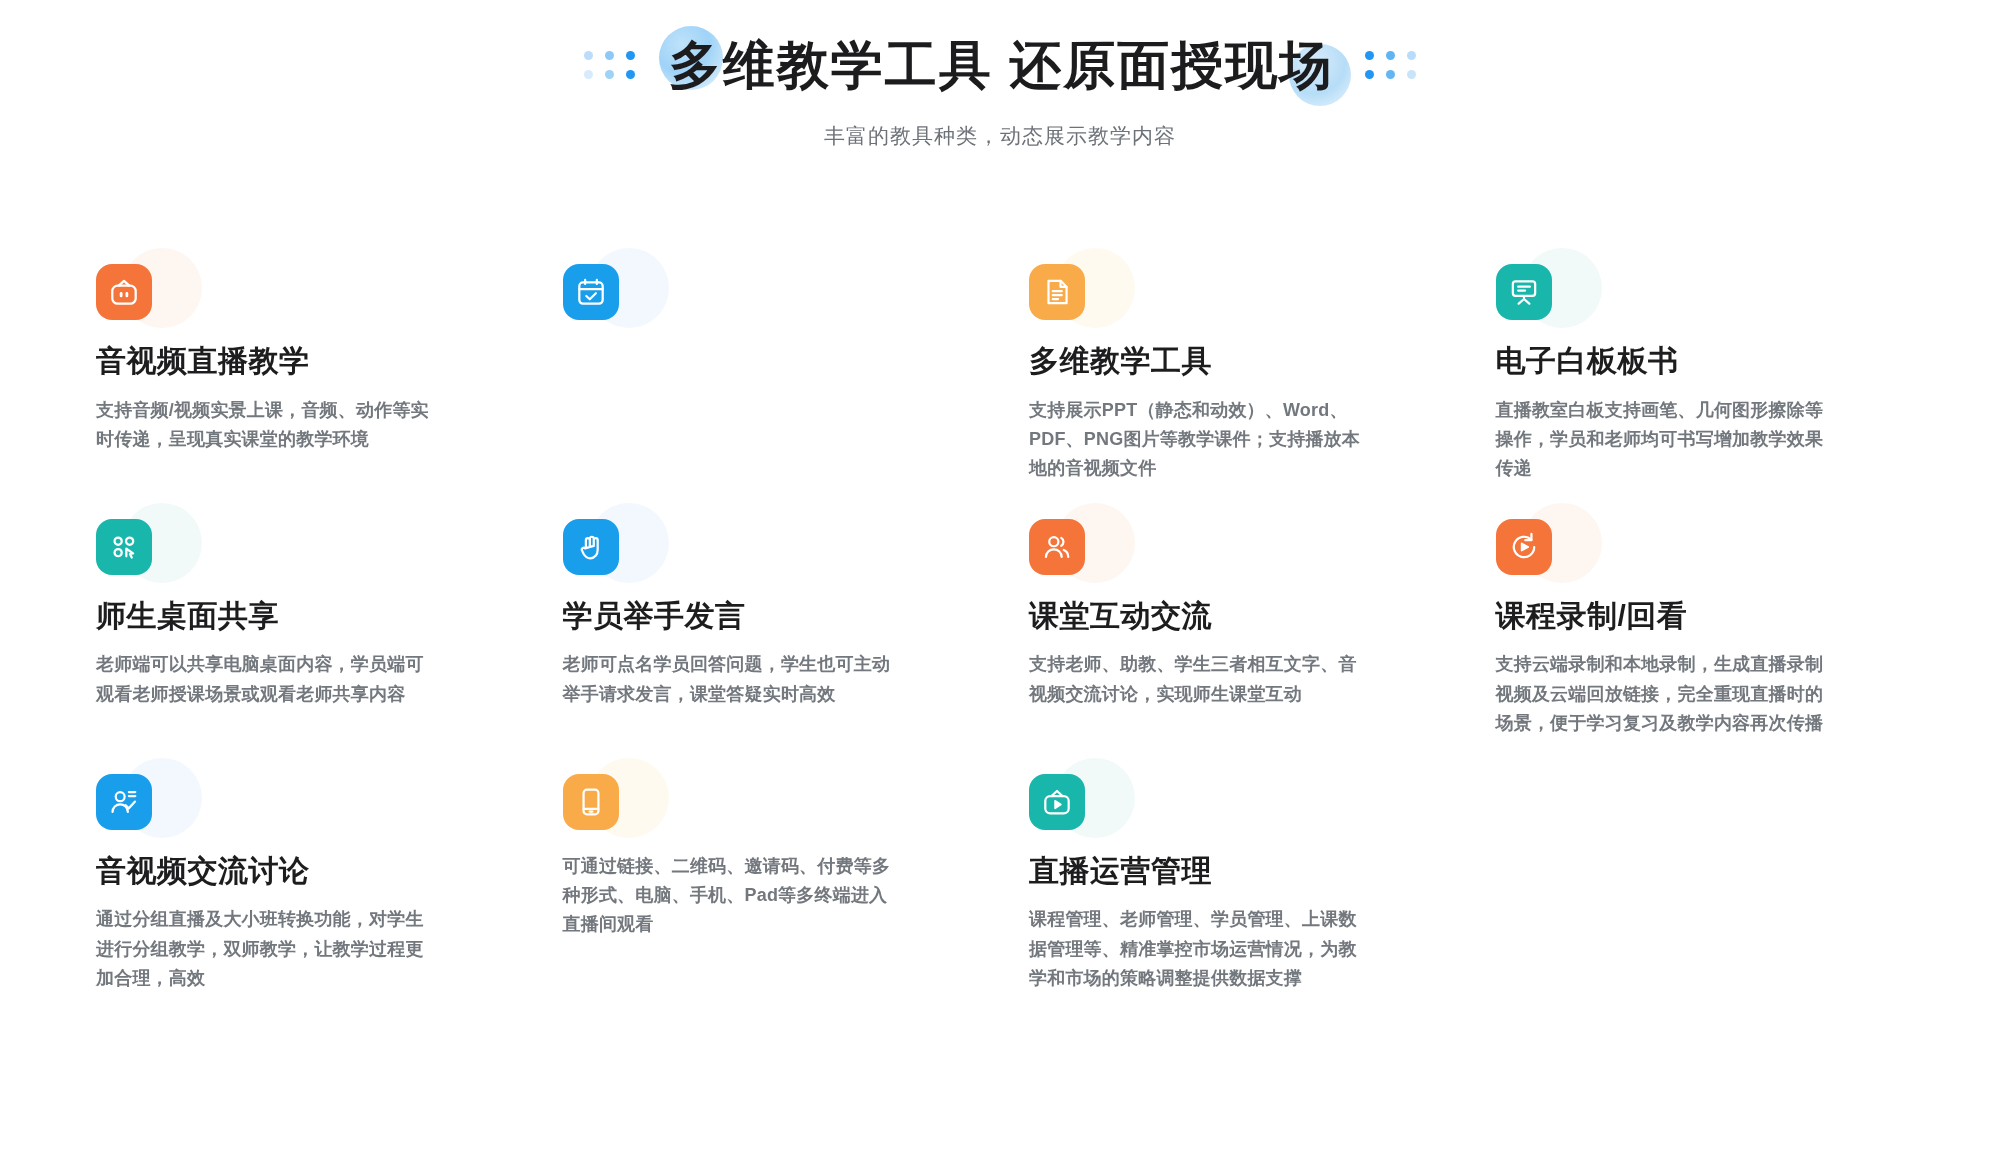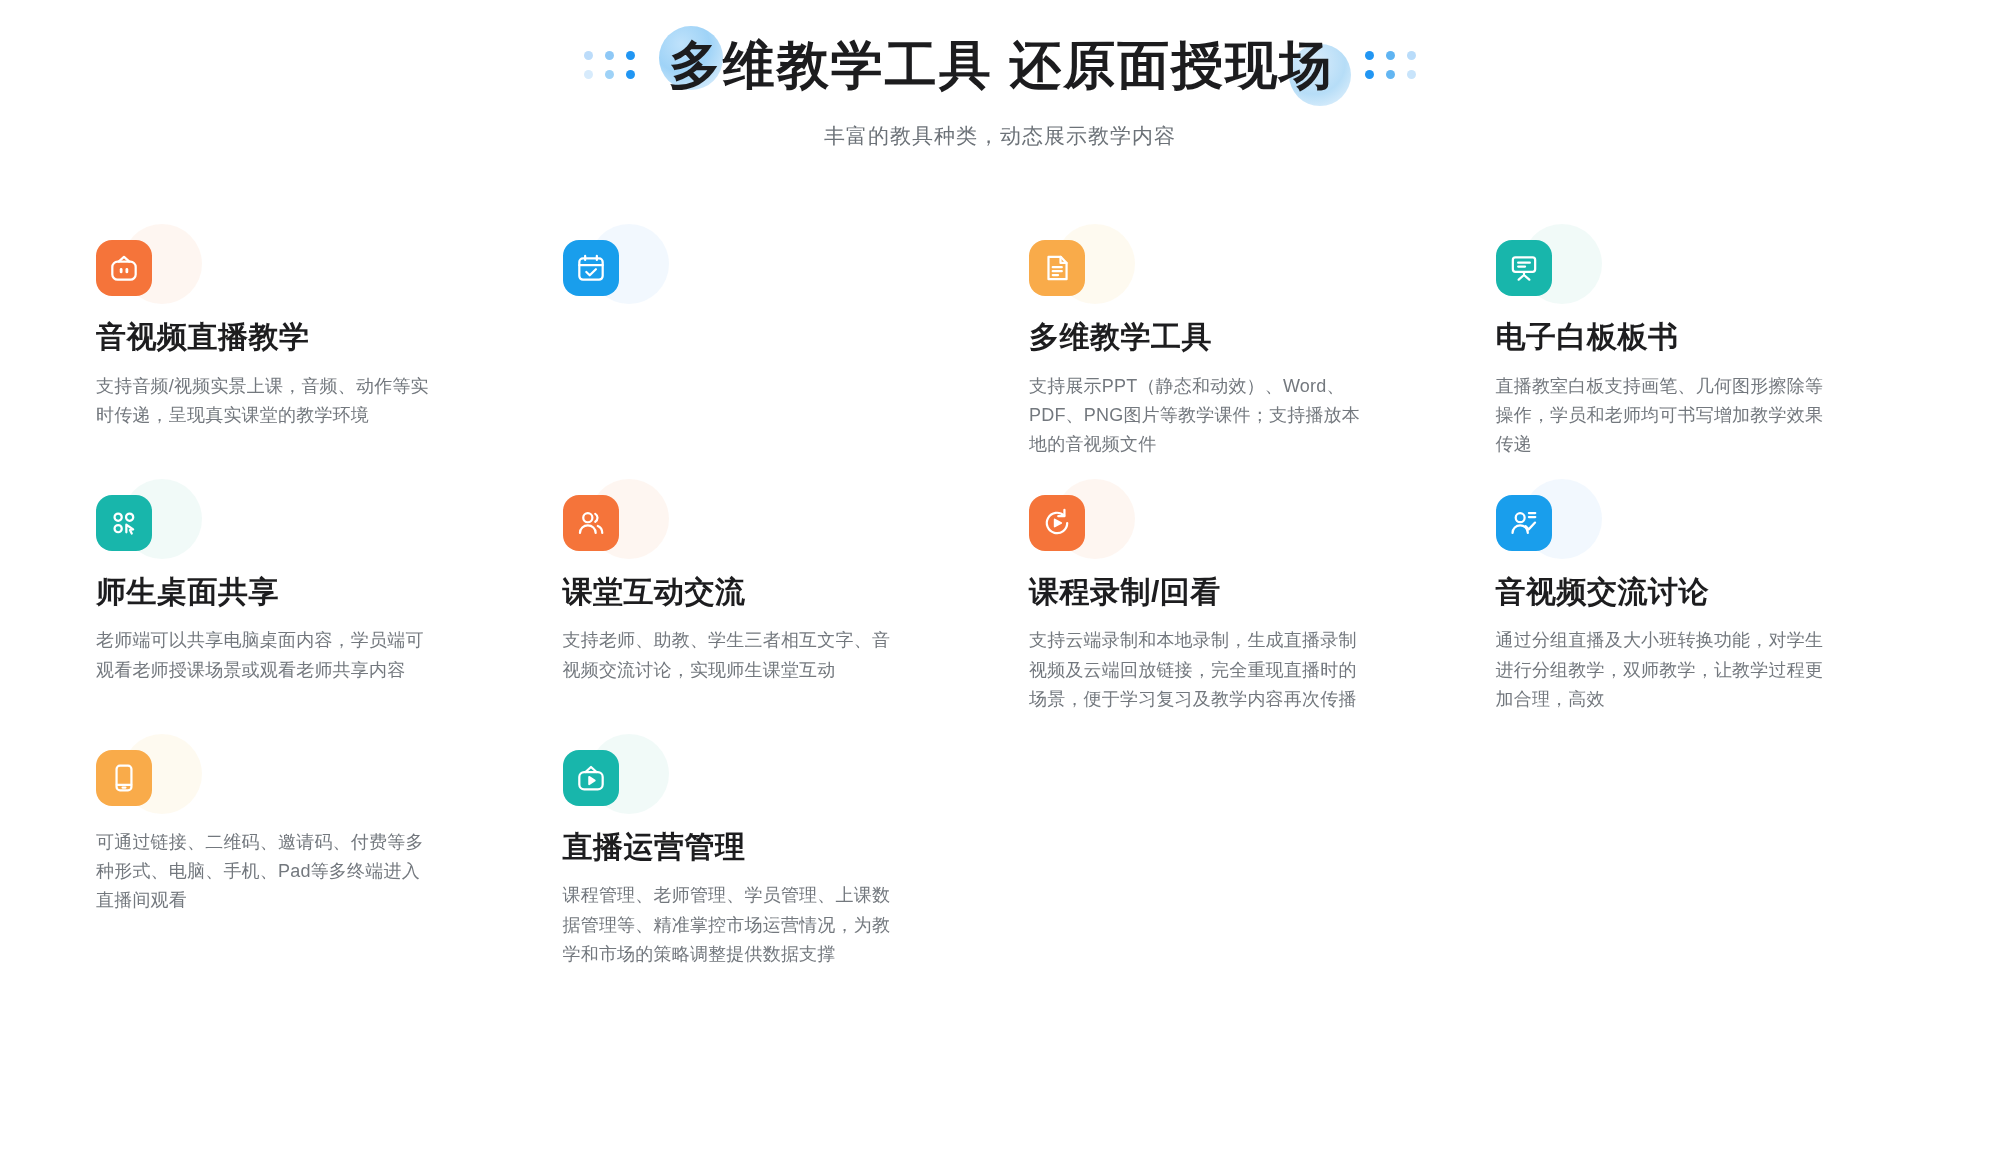--- a/index.html
+++ b/index.html
@@ -43,21 +43,21 @@
     font-size:52px; font-weight:700; color:#1c1c1e;
     letter-spacing:2px; line-height:1.2; white-space:nowrap;
   }
   .subtitle {
     margin-top:26px; font-size:21px; color:#6c7278;
     letter-spacing:1px; font-weight:400;text-align:center;
   }
 
   
   .grid {
-    position:absolute; top:240px; left:96px;
+    position:absolute; top:264px; left:96px;
     width:1830px;
     display:grid;
     grid-template-columns:repeat(4,1fr);
     grid-template-rows:repeat(3,auto);
     row-gap:58px; column-gap:0;gap:36px;
   }
   .card { position:relative; width:390px; }
 
   .icon-wrap { position:relative; width:120px; height:66px; margin-bottom:12px; }
   .icon-blob {
@@ -71,21 +71,21 @@
   }
   .icon-box svg { display:block; }
 
   .card-title {
     font-size:30px; font-weight:700; color:#1d1d1f;
     letter-spacing:.5px; line-height:1.25; margin-bottom:16px;
     white-space:nowrap;
   }
   .card-desc {
     font-size:18px; line-height:1.62; color:#73787e;
-    width:340px; letter-spacing:.2px; font-weight:400;
+    width:340px; letter-spacing:.2px; font-weight:700;
   }
 </style>
 </head>
 <body>
 
 <div class="page">
 
   <div class="header">
     <div class="title-row">
 
@@ -184,20 +184,36 @@
       <circle cx="10.5" cy="21.3" r="3.4" stroke="#fff" fill="none" stroke-width="2.1" stroke-linecap="round" stroke-linejoin="round"></circle>
       <path d="M18.2 24.8 V17.6 L24.6 22.1 L21.6 22.6 L23.3 25.9" stroke="#fff" fill="none" stroke-width="2.1" stroke-linecap="round" stroke-linejoin="round"></path>
     </svg>
           </span>
     </div>
     <div class="card-title">师生桌面共享</div>
     <div class="card-desc">老师端可以共享电脑桌面内容，学员端可观看老师授课场景或观看老师共享内容</div>
   </div>
       <div class="card">
     <div class="icon-wrap">
+      <span class="icon-blob" style="background: rgb(231, 243, 253);"></span>
+      <span class="icon-box" style="background: rgb(25, 158, 236);">
+            <svg width="34" height="34" viewBox="0 0 32 32">
+      <path d="M11.2 17.2 V9.6 a1.85 1.85 0 0 1 3.7 0 V15
+               M14.9 15 V8.2 a1.85 1.85 0 0 1 3.7 0 V15
+               M18.6 15 V9.4 a1.85 1.85 0 0 1 3.7 0 V18.6
+               c0 4.6-2.8 8-7 8 -3.4 0-5-1.8-6.3-4.2
+               L7.6 19.4 a1.8 1.8 0 0 1 2.9-2.1 Z" stroke="#fff" fill="none" stroke-width="2.1" stroke-linecap="round" stroke-linejoin="round"></path>
+    </svg>
+          </span>
+    </div>
+    <div class="card-title">学员举手发言</div>
+    <div class="card-desc">老师可点名学员回答问题，学生也可主动举手请求发言，课堂答疑实时高效</div>
+  </div>
+      <div class="card">
+    <div class="icon-wrap">
       <span class="icon-blob" style="background: rgb(253, 238, 230);"></span>
       <span class="icon-box" style="background: rgb(245, 116, 58);">
             <svg width="34" height="34" viewBox="0 0 32 32">
       <circle cx="13" cy="11" r="4.3" stroke="#fff" fill="none" stroke-width="2.1" stroke-linecap="round" stroke-linejoin="round"></circle>
       <path d="M5.6 25.4 c0-4.3 3.4-7.2 7.4-7.2 s7.4 2.9 7.4 7.2" stroke="#fff" fill="none" stroke-width="2.1" stroke-linecap="round" stroke-linejoin="round"></path>
       <path d="M20 7.4 a4.3 4.3 0 0 1 0 7.4" stroke="#fff" fill="none" stroke-width="2.1" stroke-linecap="round" stroke-linejoin="round"></path>
       <path d="M22.4 18.8 c2.6 1.1 4.2 3.5 4.2 6.6" stroke="#fff" fill="none" stroke-width="2.1" stroke-linecap="round" stroke-linejoin="round"></path>
     </svg>
           </span>
     </div>

